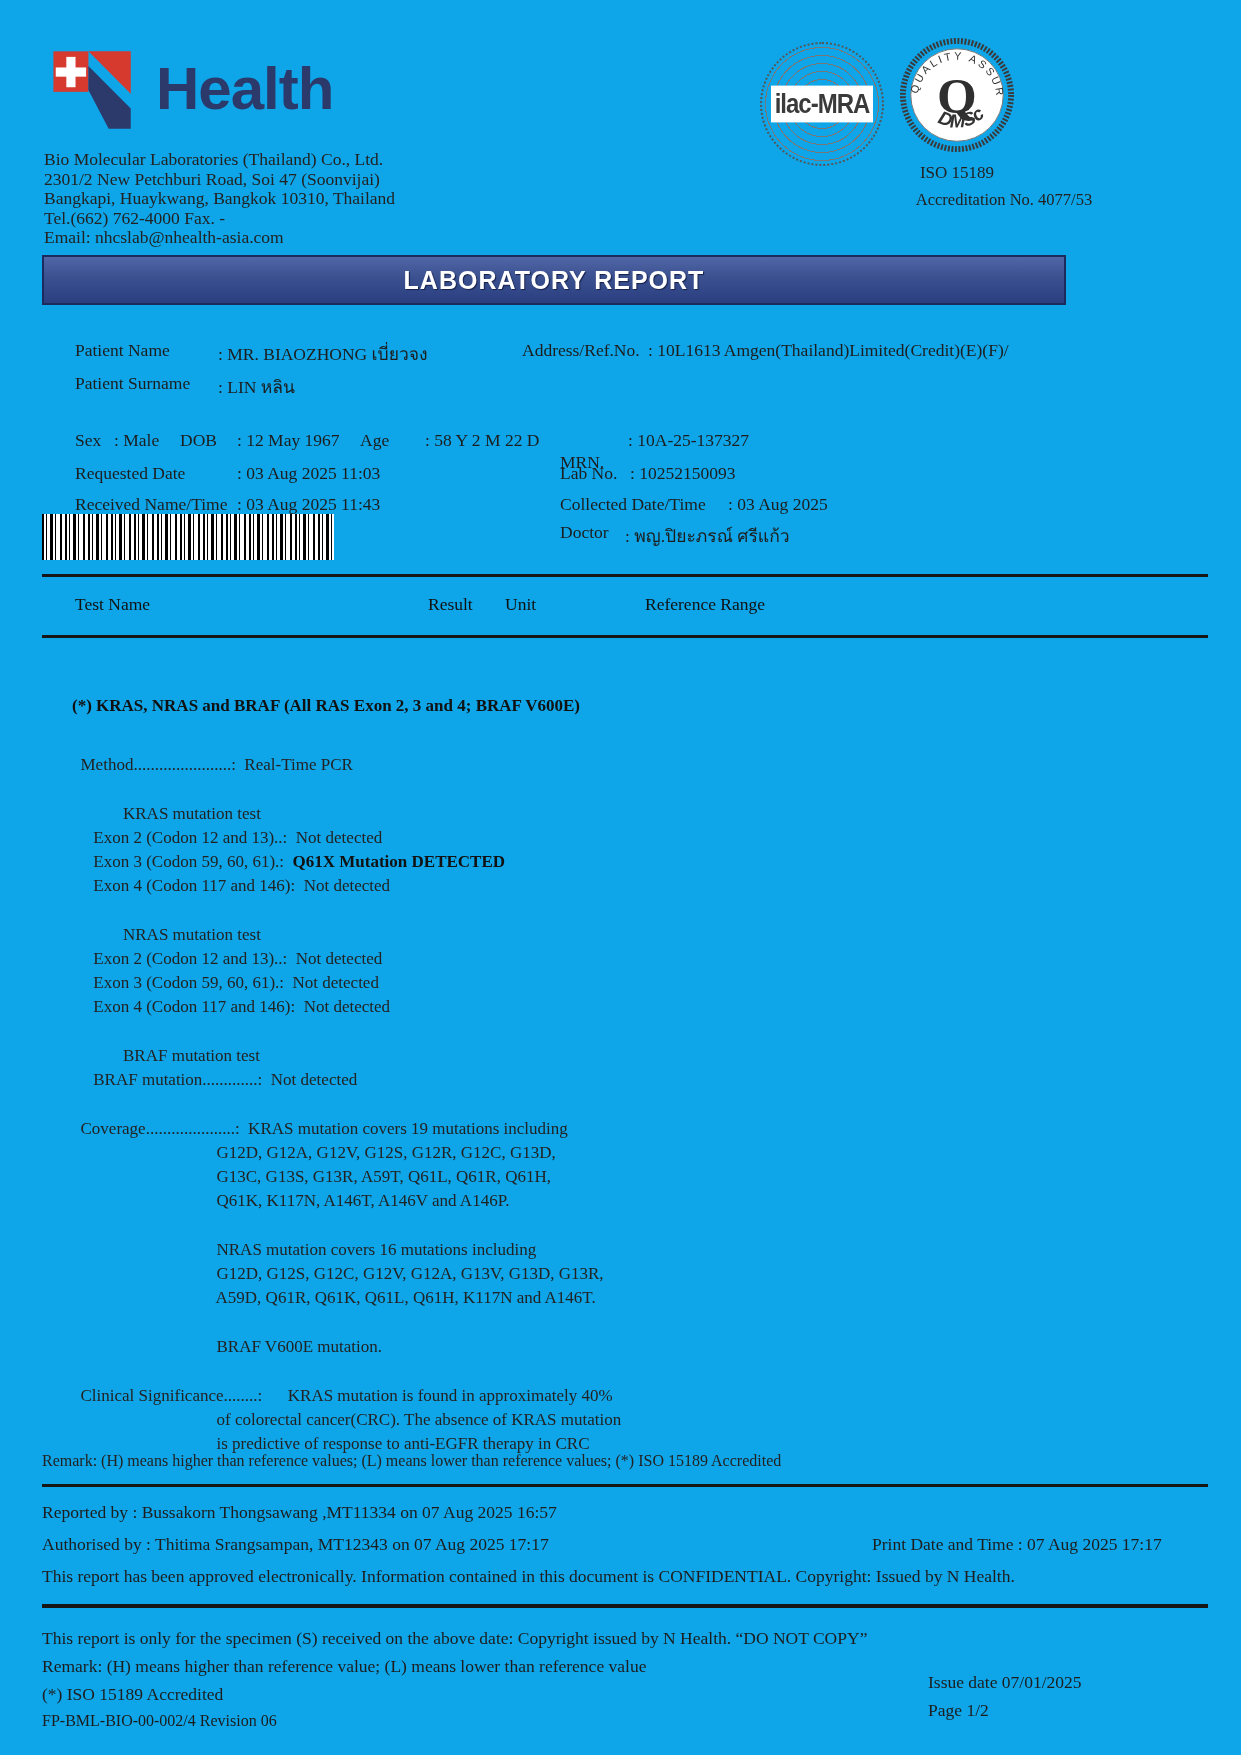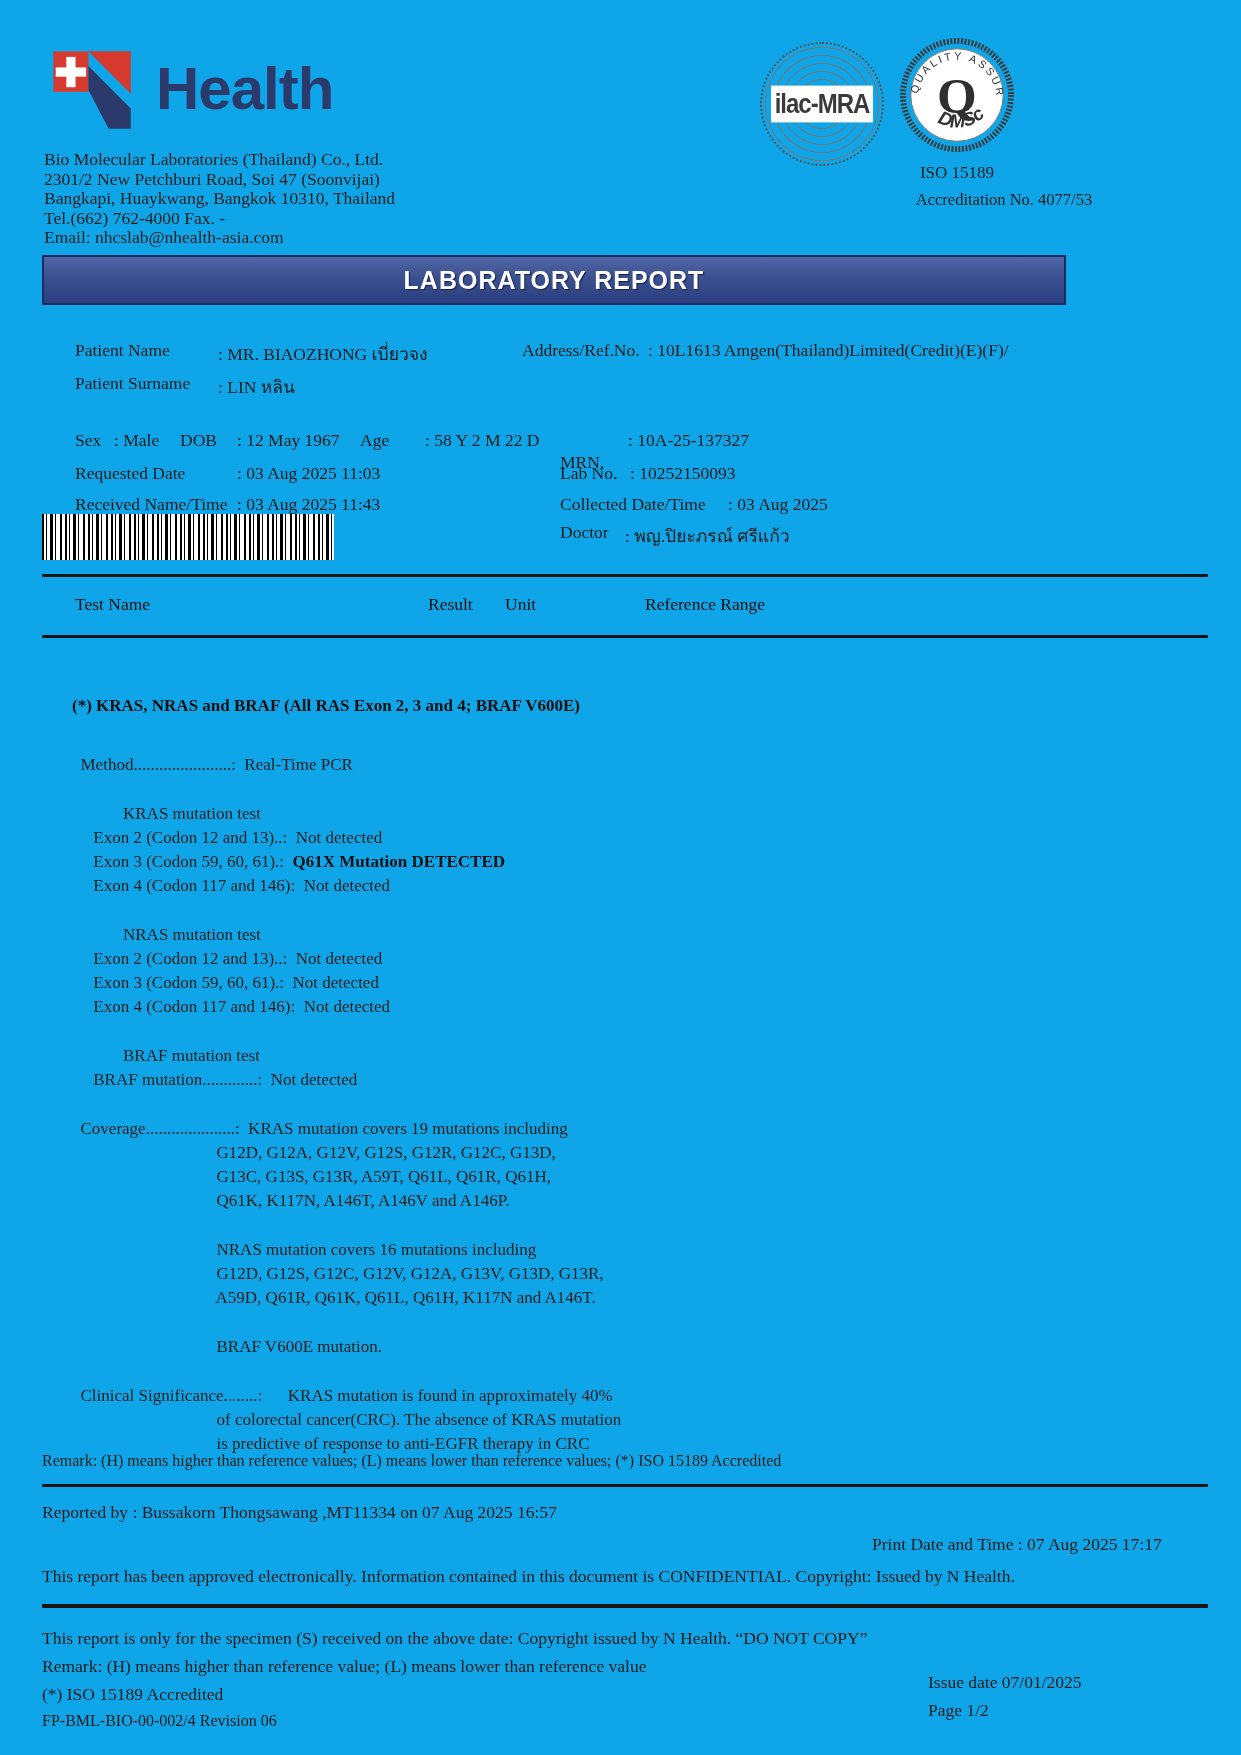--- a/index.html
+++ b/index.html
@@ -140,20 +140,21 @@
   <span class="th abs" style="left:505px;top:594px">Unit</span>
   <span class="th abs" style="left:645px;top:594px">Reference Range</span>
   <div class="rule" style="top:635px"></div>
 
   <div class="mono"><div class="rblock"><div class="rline"><span class="rbold">(*) KRAS, NRAS and BRAF (All RAS Exon 2, 3 and 4; BRAF V600E)</span></div></div><div class="rblock"><div class="rline"><span>  Method.......................:  Real-Time PCR</span></div></div><div class="rblock"><div class="rline"><span>            KRAS mutation test</span></div><div class="rline"><span>     Exon 2 (Codon 12 and 13)..:  Not detected</span></div><div class="rline"><span>     Exon 3 (Codon 59, 60, 61).:  </span><span class="rbold">Q61X Mutation DETECTED</span></div><div class="rline"><span>     Exon 4 (Codon 117 and 146):  Not detected</span></div></div><div class="rblock"><div class="rline"><span>            NRAS mutation test</span></div><div class="rline"><span>     Exon 2 (Codon 12 and 13)..:  Not detected</span></div><div class="rline"><span>     Exon 3 (Codon 59, 60, 61).:  Not detected</span></div><div class="rline"><span>     Exon 4 (Codon 117 and 146):  Not detected</span></div></div><div class="rblock"><div class="rline"><span>            BRAF mutation test</span></div><div class="rline"><span>     BRAF mutation.............:  Not detected</span></div></div><div class="rblock"><div class="rline"><span>  Coverage.....................:  KRAS mutation covers 19 mutations including</span></div><div class="rline"><span>                                  G12D, G12A, G12V, G12S, G12R, G12C, G13D,</span></div><div class="rline"><span>                                  G13C, G13S, G13R, A59T, Q61L, Q61R, Q61H,</span></div><div class="rline"><span>                                  Q61K, K117N, A146T, A146V and A146P.</span></div></div><div class="rblock"><div class="rline"><span>                                  NRAS mutation covers 16 mutations including</span></div><div class="rline"><span>                                  G12D, G12S, G12C, G12V, G12A, G13V, G13D, G13R,</span></div><div class="rline"><span>                                  A59D, Q61R, Q61K, Q61L, Q61H, K117N and A146T.</span></div></div><div class="rblock"><div class="rline"><span>                                  BRAF V600E mutation.</span></div></div><div class="rblock"><div class="rline"><span>  Clinical Significance........:      KRAS mutation is found in approximately 40%</span></div><div class="rline"><span>                                  of colorectal cancer(CRC). The absence of KRAS mutation</span></div><div class="rline"><span>                                  is predictive of response to anti-EGFR therapy in CRC</span></div></div></div>
 
   <div class="remark">Remark: (H) means higher than reference values; (L) means lower than reference values; (*) ISO 15189 Accredited</div>
   <div class="rule" style="top:1484px"></div>
 
   <span class="abs f1" style="left:42px;top:1502px">Reported by : Bussakorn Thongsawang ,MT11334 on 07 Aug 2025 16:57</span>
+  <span class="abs f1" style="left:42px;top:1534px">Authorised by : Thitima Srangsampan, MT12343 on 07 Aug 2025 17:17</span>
   <span class="abs f1" style="left:872px;top:1534px">Print Date and Time : 07 Aug 2025 17:17</span>
   <span class="abs f1" style="left:42px;top:1566px">This report has been approved electronically. Information contained in this document is CONFIDENTIAL. Copyright: Issued by N Health.</span>
 
   <div class="rule thick" style="top:1604px"></div>
 
   <span class="abs f2" style="left:42px;top:1628px">This report is only for the specimen (S) received on the above date: Copyright issued by N Health. “DO NOT COPY”</span>
   <span class="abs f2" style="left:42px;top:1656px">Remark: (H) means higher than reference value; (L) means lower than reference value</span>
   <span class="abs f2" style="left:42px;top:1684px">(*)  ISO 15189  Accredited</span>
 
   <span class="abs f2" style="left:928px;top:1672px">Issue date 07/01/2025</span>

